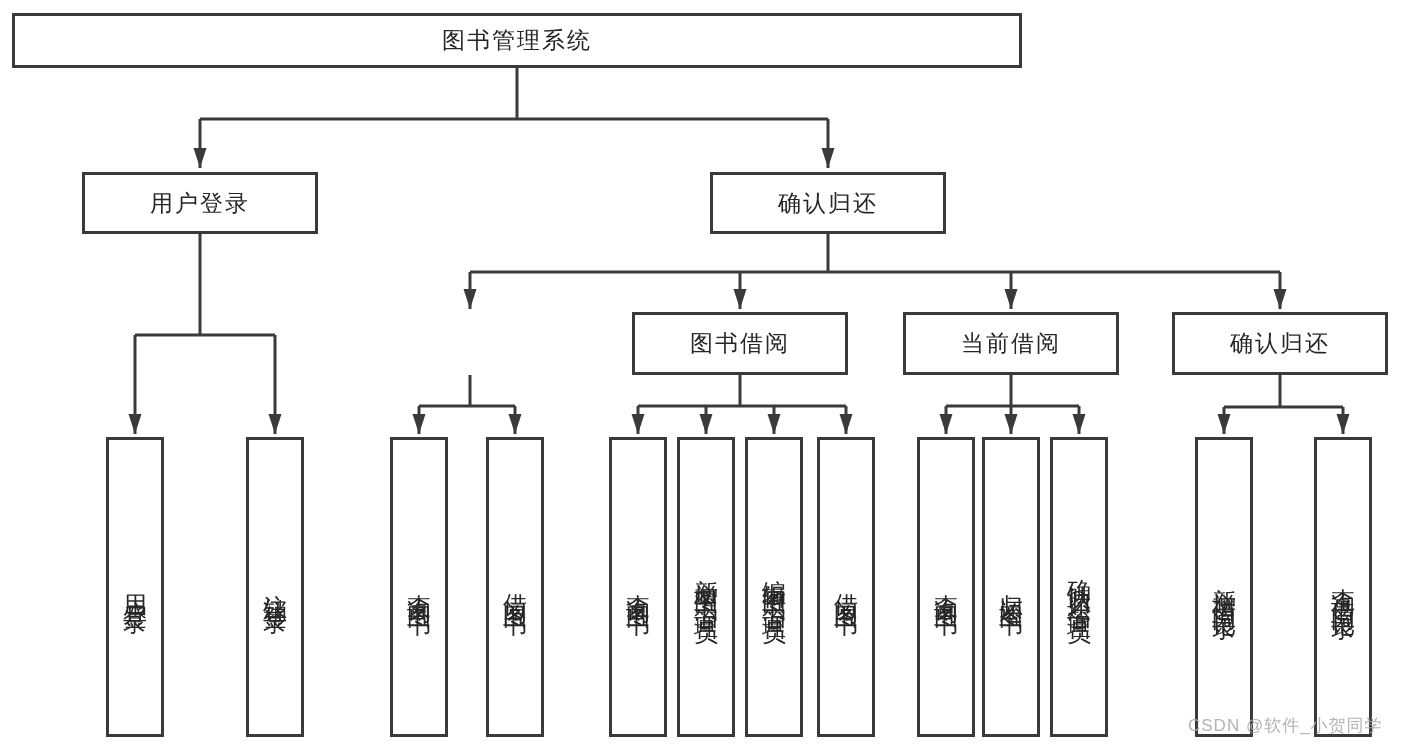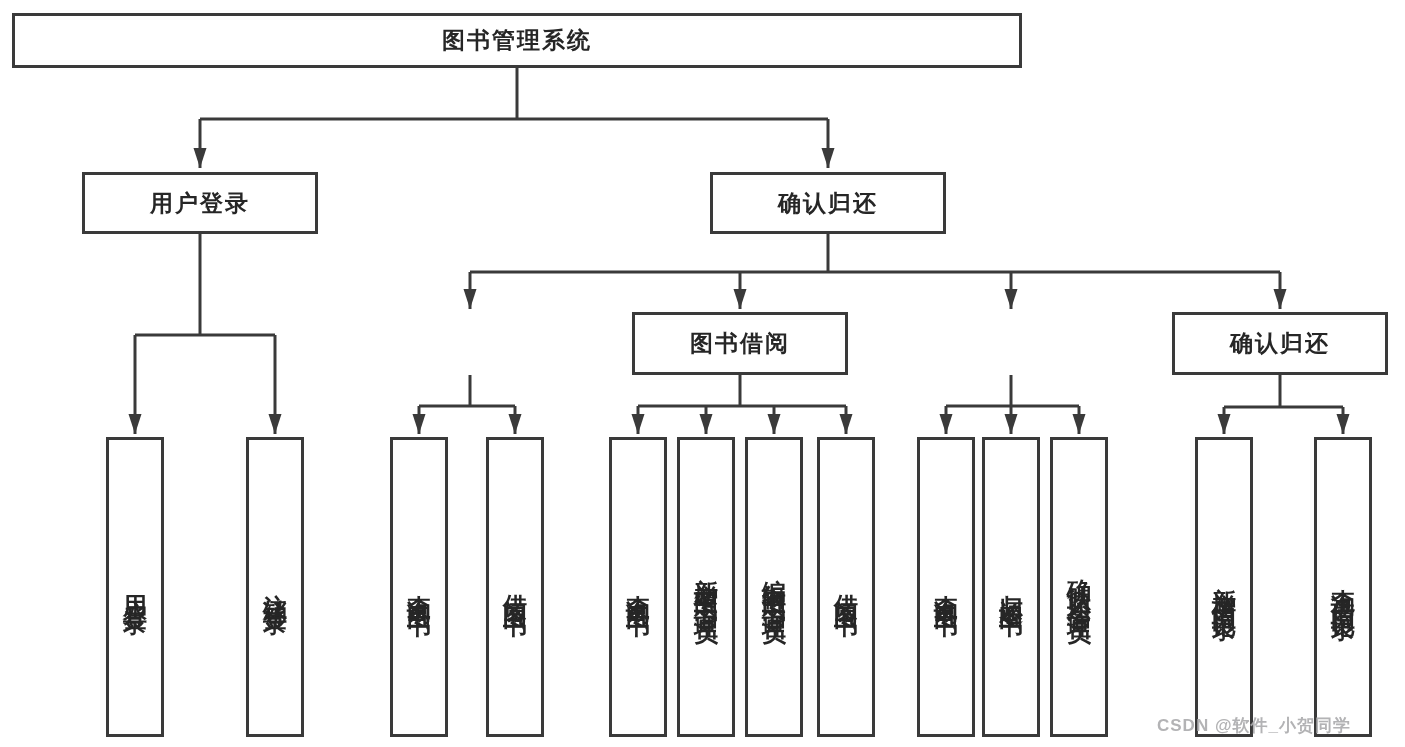--- a/index.html
+++ b/index.html
@@ -2,21 +2,20 @@
 <html><head>
 <meta charset="utf-8">
 <style>
   html,body{margin:0;padding:0;background:#ffffff;}
   #canvas{
     position:relative;
     width:1405px;height:747px;
     background:#ffffff;
     font-family:"Liberation Sans", sans-serif;
     overflow:hidden;
-    font-weight:bold;
   }
   #wires{position:absolute;left:0;top:0;z-index:1;}
   .box{
     position:absolute;
     box-sizing:border-box;
     background:#ffffff;
     border:3px solid #3a3a3a;
     display:flex;
     align-items:center;
     justify-content:center;
@@ -31,21 +30,21 @@
   .vbox .vlabel{
     writing-mode:vertical-rl;
     text-orientation:mixed;
     font-size:24px;
     color:#262626;
     letter-spacing:6px;
     line-height:1.0;
   }
   .watermark{
     position:absolute;
-    left:1157px;top:714px;
+    left:1188px;top:714px;
     z-index:3;
     font-size:17px;
     color:#ababad;
     opacity:0.9;
     letter-spacing:1px;
     white-space:nowrap;
   }
 </style>
 </head>
 <body>
@@ -109,20 +108,23 @@
   <div class="box" style="left:82px;top:172px;width:236px;height:62px">
     <span class="hlabel">用户登录</span>
   </div>
   <div class="box" style="left:710px;top:172px;width:236px;height:62px">
     <span class="hlabel">确认归还</span>
   </div>
 
   <div class="box" style="left:632px;top:312px;width:216px;height:63px">
     <span class="hlabel">图书借阅</span>
   </div>
+  <div class="box" style="left:903px;top:312px;width:216px;height:63px">
+    <span class="hlabel">当前借阅</span>
+  </div>
   <div class="box" style="left:1172px;top:312px;width:216px;height:63px">
     <span class="hlabel">确认归还</span>
   </div>
 
   <div class="box vbox" style="left:106px;top:437px;width:58px;height:300px">
     <span class="vlabel">用户登录</span>
   </div>
   <div class="box vbox" style="left:246px;top:437px;width:58px;height:300px">
     <span class="vlabel">注销登录</span>
   </div>

